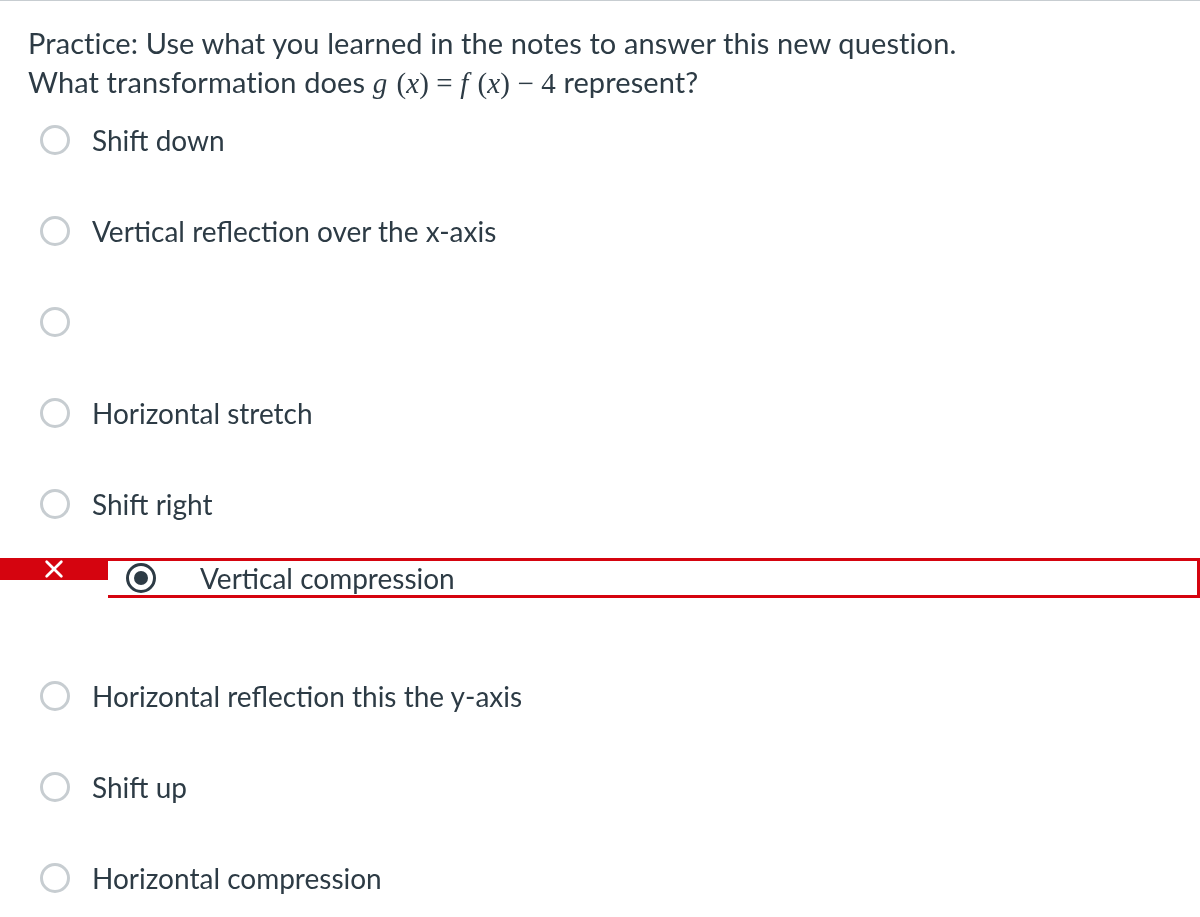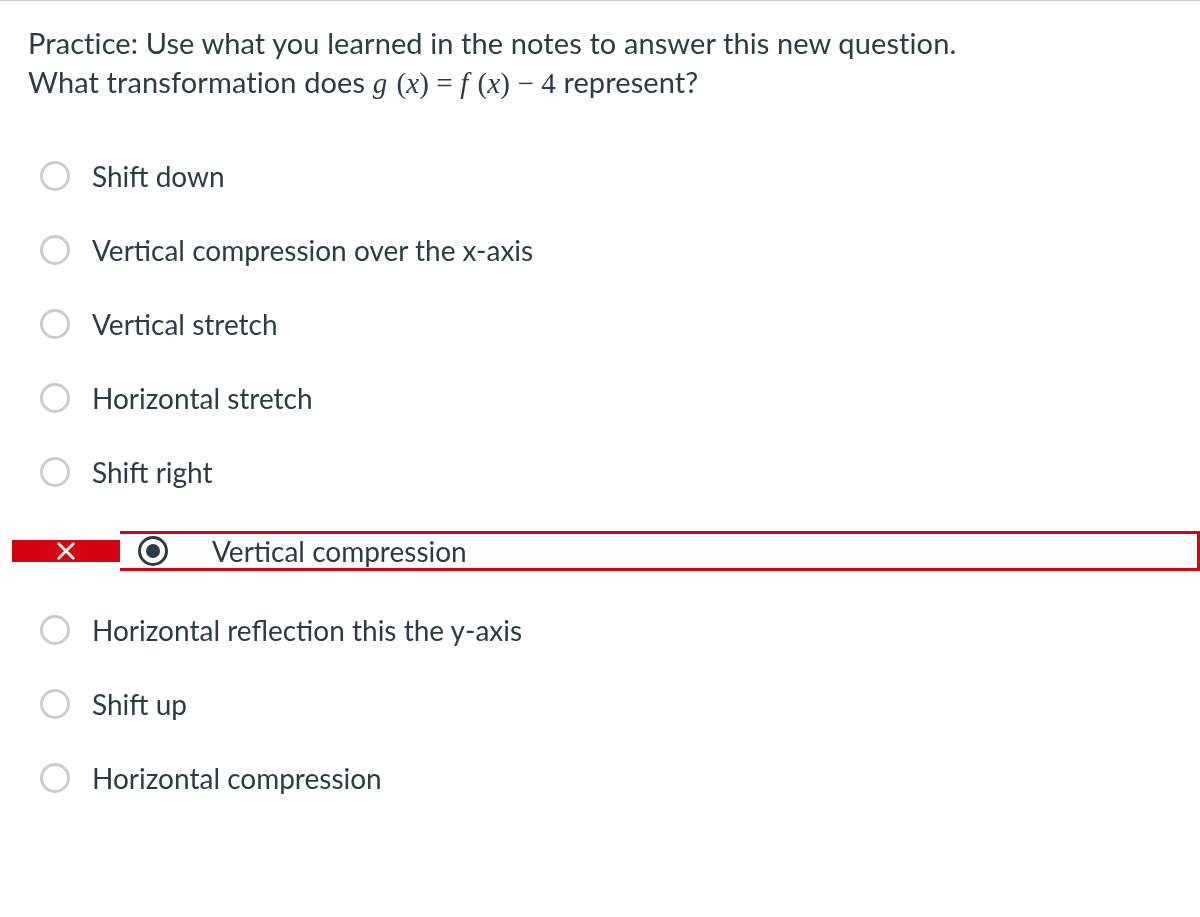--- a/index.html
+++ b/index.html
@@ -11,34 +11,33 @@
     background: #fff;
   }
   .page {
     width: 1200px;
     border-top: 1px solid #c7cdd1;
     padding: 22px 0 0 28px;
   }
   .prompt {
     font-size: 29px;
     line-height: 1.35;
-    margin-bottom: 36px;
     color: #2d3b45;
     letter-spacing: 0.1px;
   }
   .math {
     font-family: Liberation Serif, serif;
     font-style: italic;
   }
   .math .upright { font-style: normal; }
   .math .p { font-style: normal; }
   .options {
     display: flex;
     flex-direction: column;
-    gap: 0;
+    gap: 17px;
   }
   .option {
     display: flex;
     align-items: center;
     min-height: 74px;
     position: relative;
   }
   .option-plain {
     padding-left: 12px;
   }
@@ -67,23 +66,22 @@
     transform: translate(-50%, -50%);
   }
   .opt-label {
     font-size: 28px;
     color: #2d3b45;
   }
   
   .option-wrong {
     margin-left: -28px;
     display: flex;
-    align-items: center;
+    align-items: flex-start;
     min-height: 84px;
-    padding-left: 12px;
   }
   .wrong-flag {
     width: 108px;
     background: #d5040f;
     display: flex;
     align-items: center;
     justify-content: center;
     flex: 0 0 auto;
   }
   .wrong-flag svg {
@@ -116,26 +114,25 @@
   <div class="options">
 
     <div class="option option-plain">
       <span class="radio"></span>
       <span class="opt-label">Shift down</span>
     </div>
 
 
     <div class="option option-plain">
       <span class="radio"></span>
-      <span class="opt-label">Vertical compression over the x-axis</span>
+      <span class="opt-label">Vertical reflection over the x-axis</span>
     </div>
 
     <div class="option option-plain">
       <span class="radio"></span>
-      <span class="opt-label">Vertical stretch</span>
     </div>
 
     <div class="option option-plain">
       <span class="radio"></span>
       <span class="opt-label">Horizontal stretch</span>
     </div>
 
     <div class="option option-plain">
       <span class="radio"></span>
       <span class="opt-label">Shift right</span>

